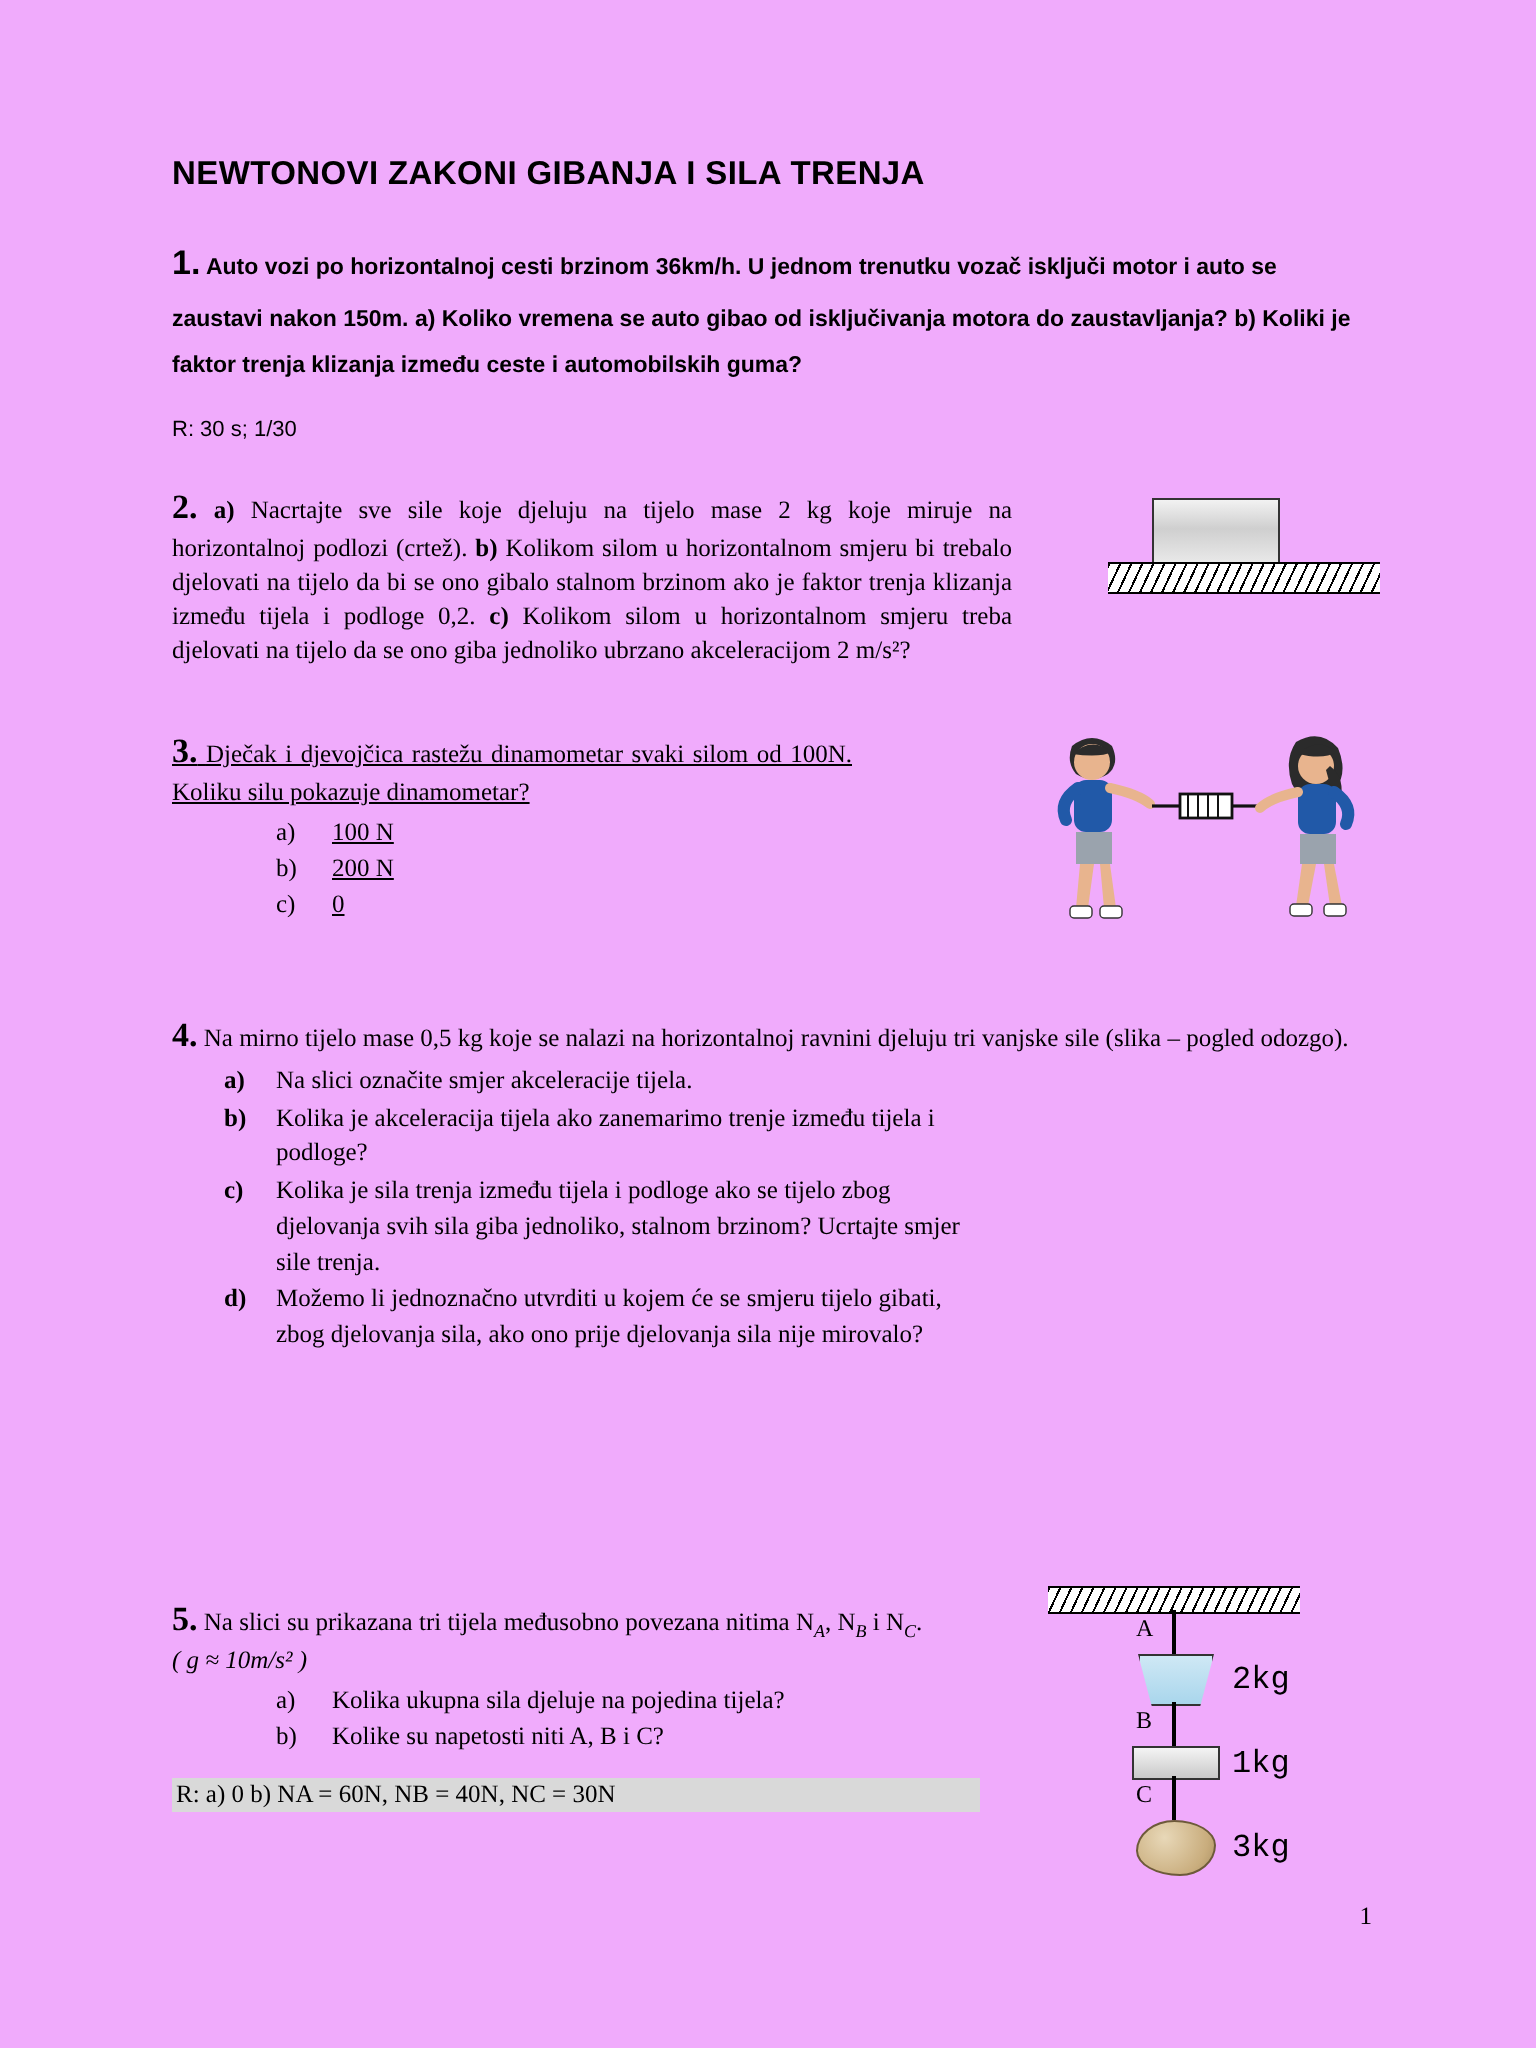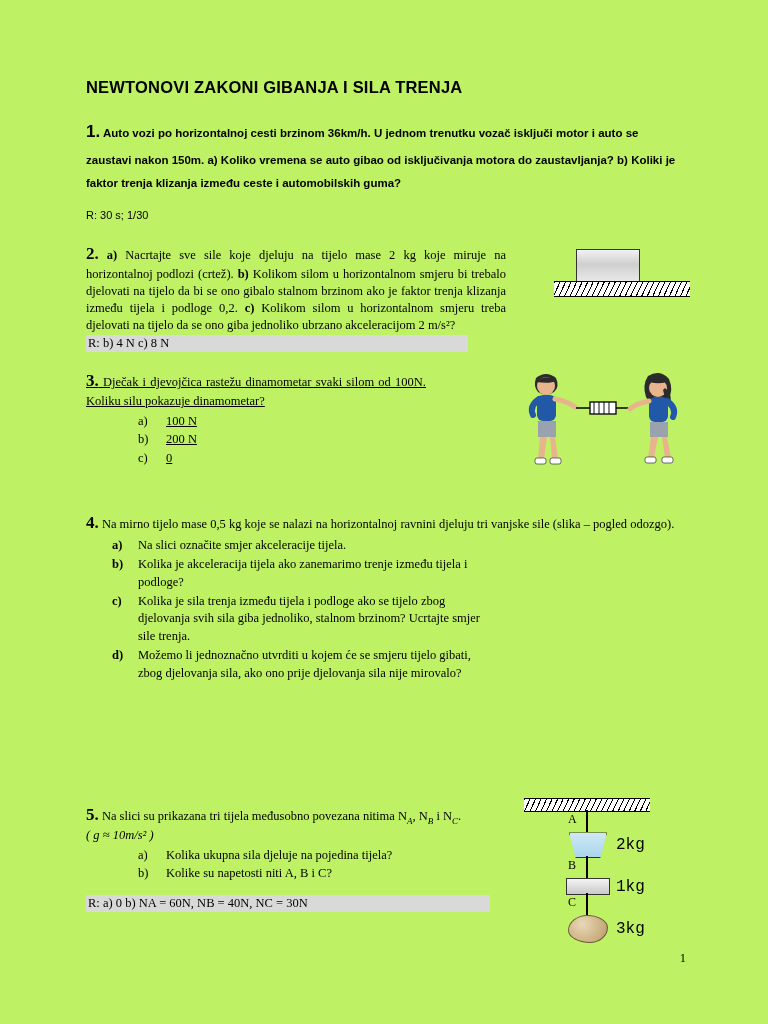--- a/index.html
+++ b/index.html
@@ -13,21 +13,21 @@
     font-family: "Liberation Serif", serif;
     color: #000000;
     position: relative;
     overflow: hidden;
   }
   .page {
     position: absolute;
     left: 0; top: 0;
     width: 768px;
     height: 1024px;
-    background: #bef264;
+    background: #f0abfc;
   }
   .content {
     position: absolute;
     left: 86px;
     top: 78px;
     width: 596px;
   }
 
   h1.doc-title {
     font-family: "Liberation Sans", sans-serif;
@@ -284,21 +284,20 @@
     </div>
     <div class="qtext" style="width:420px;">
       <span class="qnum-serif">2.</span>
       <b>a)</b>
       <span>Nacrtajte sve sile koje djeluju na tijelo mase 2 kg koje miruje na horizontalnoj podlozi (crtež).</span>
       <b>b)</b>
       <span>Kolikom silom u horizontalnom smjeru bi trebalo djelovati na tijelo da bi se ono gibalo stalnom brzinom ako je faktor trenja klizanja između tijela i podloge 0,2.</span>
       <b>c)</b>
       <span>Kolikom silom u horizontalnom smjeru treba djelovati na tijelo da se ono giba jednoliko ubrzano akceleracijom 2 m/s²?</span>
     </div>
-    <div class="answer-bar" style="width:378px;">R: b) 4 N c) 8 N</div>
   </div>
 
   <div class="block" style="margin-top:18px; min-height:118px;text-decoration:underline;">
     <div class="fig3">
       <svg width="190" height="118" viewBox="0 0 190 118">
 
         <g>
           <path d="M38 16 q10 -8 20 0 q4 9 -2 14 q-8 5 -16 0 q-5 -6 -2 -14z" fill="#2b2b2b"></path>
           <circle cx="48" cy="24" r="9" fill="#e8b48e"></circle>
           <path d="M38 20 q10 -9 20 -1 q-6 3 -20 1z" fill="#2b2b2b"></path>

